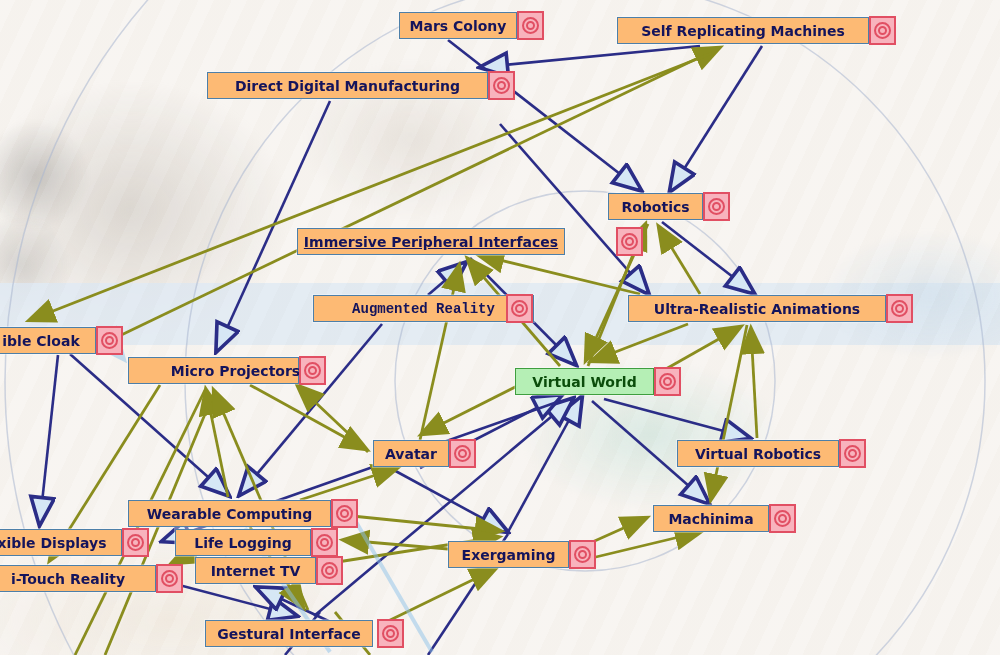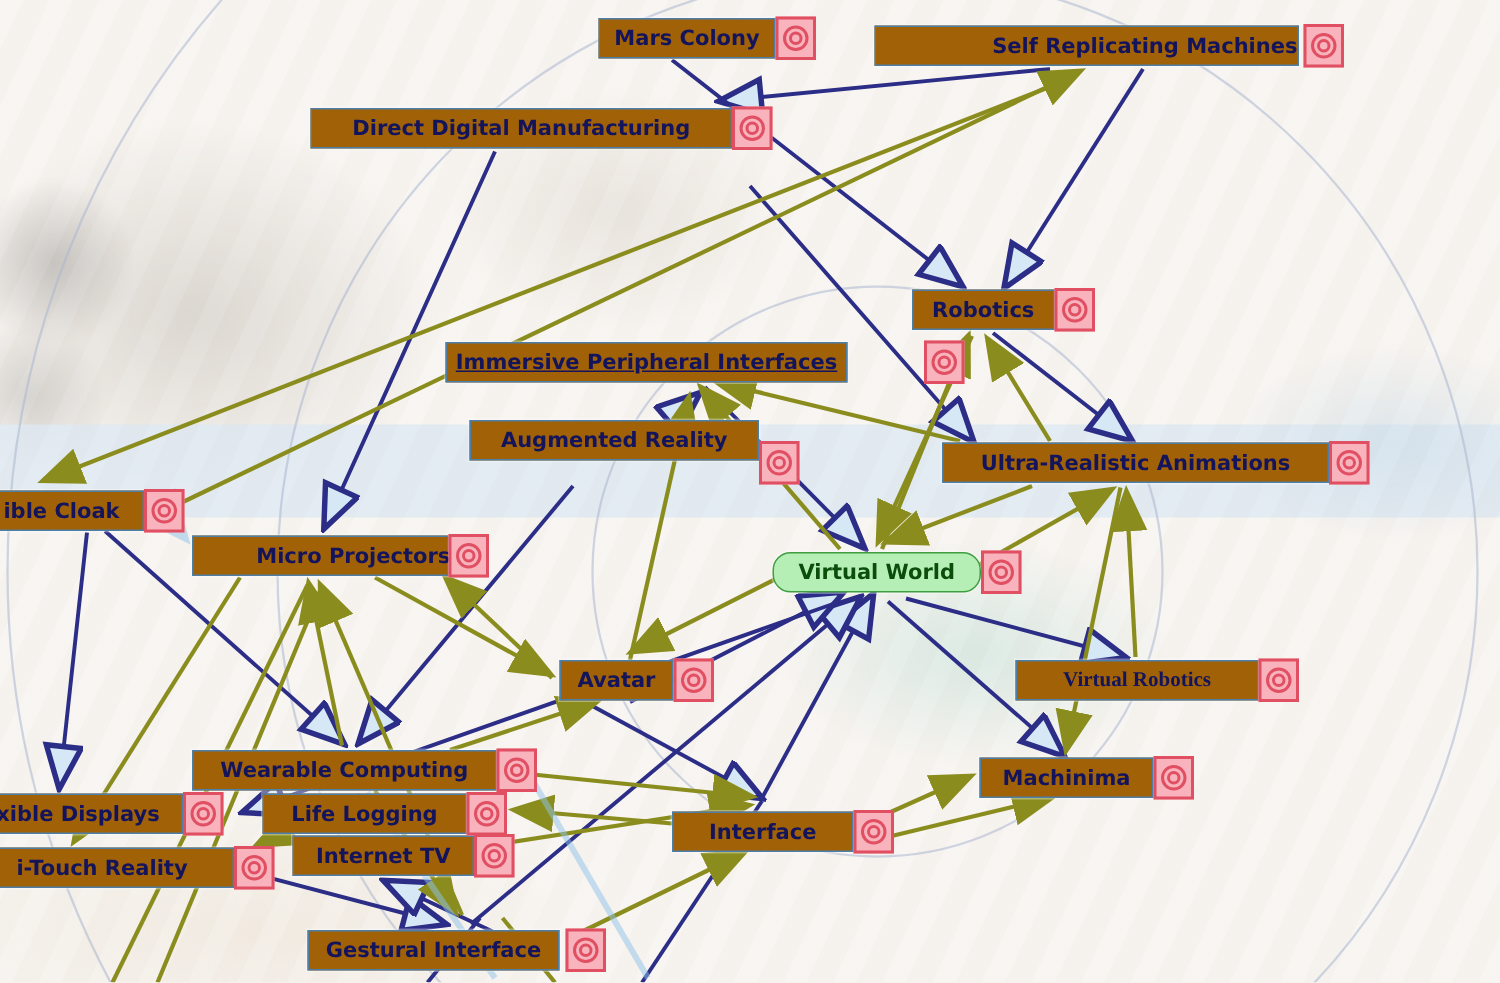--- a/index.html
+++ b/index.html
@@ -8,21 +8,21 @@
   #stage{position:absolute;inset:0;width:1000px;height:655px;overflow:hidden;}
   
   .bg{position:absolute;pointer-events:none;}
   .bg-band{left:0;top:283px;width:1000px;height:62px;background:#dde8f2;opacity:.85;}
   .blob{border-radius:50%;filter:blur(2px);}
   .bg-texture{left:0;top:0;width:1000px;height:655px;opacity:.35;
     background:repeating-linear-gradient(115deg,rgba(255,255,255,.30) 0 14px,rgba(229,220,209,.22) 14px 30px);}
   #rings,#edges{position:absolute;left:0;top:0;pointer-events:none;}
   
   .node{position:absolute;height:27px;box-sizing:border-box;display:flex;align-items:center;
-        justify-content:center;background:#a16207;border:1px solid #4d7fa8;
+        justify-content:center;background:#fdba74;border:1px solid #4d7fa8;
         font-size:14px;font-weight:700;color:#14145c;white-space:nowrap;z-index:5;
         box-shadow:0 0 0 1px rgba(255,255,255,.35);}
   .node.center{background:#b5efb5;border-color:#3f9e3f;color:#0b4d0b;}
   .node-icon{position:absolute;width:27px;height:29px;box-sizing:border-box;z-index:6;
         background:#f8b3bd;border:2px solid #e14f63;display:flex;align-items:center;justify-content:center;}
   .ring-o{width:17px;height:17px;border:2px solid #e14f63;border-radius:50%;
         display:flex;align-items:center;justify-content:center;box-sizing:border-box;}
   .ring-i{width:9px;height:9px;border:2px solid #e14f63;border-radius:50%;box-sizing:border-box;}
 </style>
 </head>
@@ -115,21 +115,21 @@
     </svg>
   <div id="nodes">
       <div class="node" style="left: 399px; top: 12px; width: 118px;">
         <span>Mars Colony</span>
       </div>
       <div class="node-icon" style="left: 517px; top: 11px;">
         <div class="ring-o">
           <div class="ring-i"></div>
         </div>
       </div>
-      <div class="node" style="left: 583px; top: 17px; width: 283px; justify-content: flex-end;">
+      <div class="node" style="left: 617px; top: 17px; width: 252px;">
         <span>Self Replicating Machines</span>
       </div>
       <div class="node-icon" style="left: 869px; top: 16px;">
         <div class="ring-o">
           <div class="ring-i"></div>
         </div>
       </div>
       <div class="node" style="left: 207px; top: 72px; width: 281px;">
         <span>Direct Digital Manufacturing</span>
       </div>
@@ -147,21 +147,21 @@
         </div>
       </div>
       <div class="node" style="left: 297px; top: 228px; width: 268px; text-decoration: underline;">
         <span>Immersive Peripheral Interfaces</span>
       </div>
       <div class="node-icon" style="left: 616px; top: 227px;">
         <div class="ring-o">
           <div class="ring-i"></div>
         </div>
       </div>
-      <div class="node" style="left: 313px; top: 280px; width: 193px;">
+      <div class="node" style="left: 313px; top: 295px; width: 221px; font-family: Liberation Mono, monospace;">
         <span>Augmented Reality</span>
       </div>
       <div class="node-icon" style="left: 506px; top: 294px;">
         <div class="ring-o">
           <div class="ring-i"></div>
         </div>
       </div>
       <div class="node" style="left: 628px; top: 295px; width: 258px;">
         <span>Ultra-Realistic Animations</span>
       </div>
@@ -179,37 +179,37 @@
         </div>
       </div>
       <div class="node" style="left: 128px; top: 357px; width: 171px; padding-left: 44px;">
         <span>Micro Projectors</span>
       </div>
       <div class="node-icon" style="left: 299px; top: 356px;">
         <div class="ring-o">
           <div class="ring-i"></div>
         </div>
       </div>
-      <div class="node center" style="left: 515px; top: 368px; width: 139px; border-radius: 12px;">
+      <div class="node center" style="left: 515px; top: 368px; width: 139px;">
         <span>Virtual World</span>
       </div>
       <div class="node-icon" style="left: 654px; top: 367px;">
         <div class="ring-o">
           <div class="ring-i"></div>
         </div>
       </div>
       <div class="node" style="left: 373px; top: 440px; width: 76px;">
         <span>Avatar</span>
       </div>
       <div class="node-icon" style="left: 449px; top: 439px;">
         <div class="ring-o">
           <div class="ring-i"></div>
         </div>
       </div>
-      <div class="node" style="left: 677px; top: 440px; width: 162px; font-family: Liberation Serif, serif;">
+      <div class="node" style="left: 677px; top: 440px; width: 162px;">
         <span>Virtual Robotics</span>
       </div>
       <div class="node-icon" style="left: 839px; top: 439px;">
         <div class="ring-o">
           <div class="ring-i"></div>
         </div>
       </div>
       <div class="node" style="left: 128px; top: 500px; width: 203px;">
         <span>Wearable Computing</span>
       </div>
@@ -244,21 +244,21 @@
       </div>
       <div class="node" style="left: -20px; top: 565px; width: 176px;">
         <span>i-Touch Reality</span>
       </div>
       <div class="node-icon" style="left: 156px; top: 564px;">
         <div class="ring-o">
           <div class="ring-i"></div>
         </div>
       </div>
       <div class="node" style="left: 448px; top: 541px; width: 121px;">
-        <span>Interface</span>
+        <span>Exergaming</span>
       </div>
       <div class="node-icon" style="left: 569px; top: 540px;">
         <div class="ring-o">
           <div class="ring-i"></div>
         </div>
       </div>
       <div class="node" style="left: 653px; top: 505px; width: 116px;">
         <span>Machinima</span>
       </div>
       <div class="node-icon" style="left: 769px; top: 504px;">

